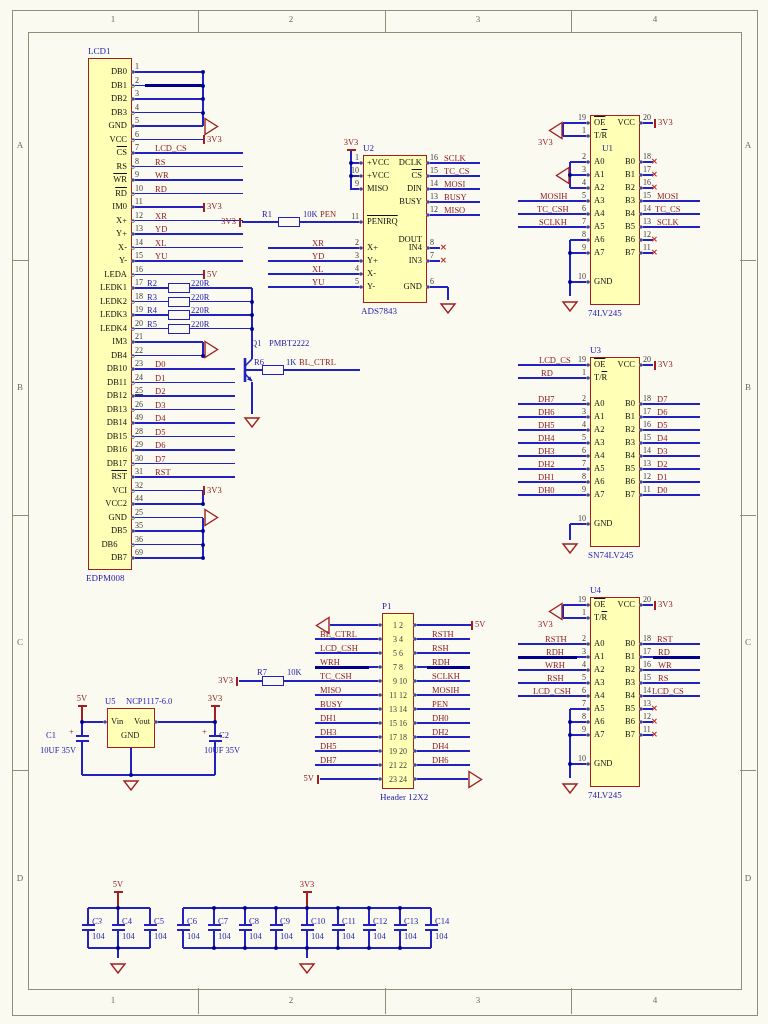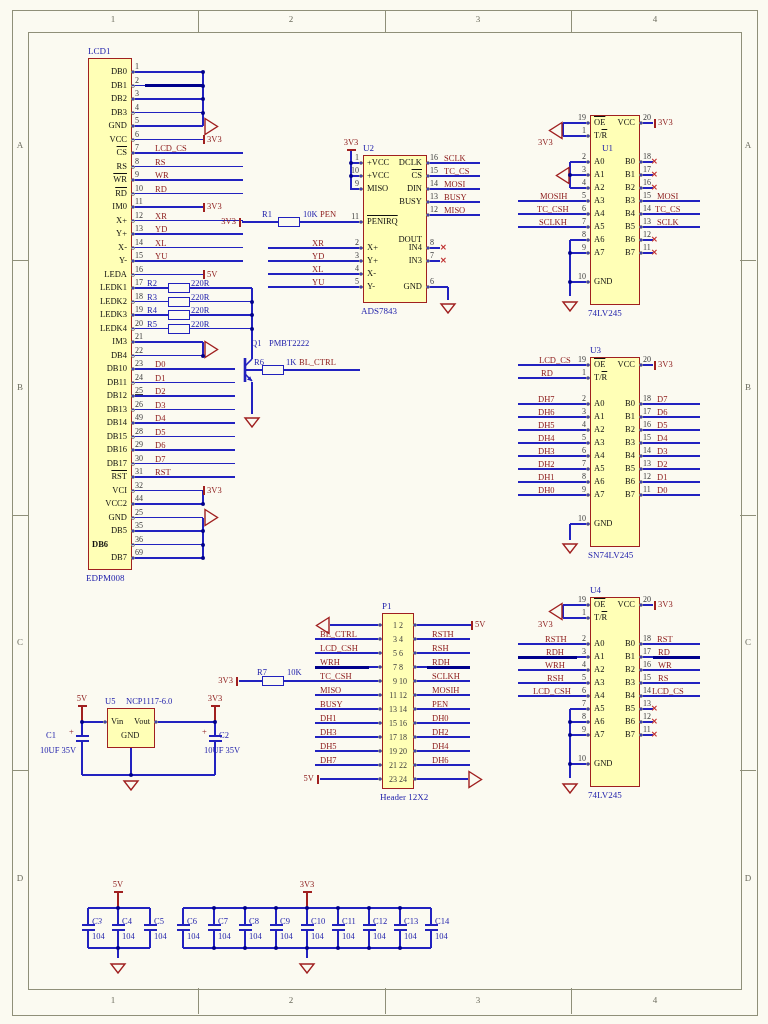--- a/index.html
+++ b/index.html
@@ -440,21 +440,21 @@
     <div class="pincirc" style="left: 131px; top: 515.5px;"></div>
     <div class="lab-n" style="left: 135px; top: 507.5px;"><span>25</span></div>
     <div class="pname" style="left: 92px; top: 512.5px; width: 35px; text-align: right;"><span>GND</span></div>
     <div class="w" style="left: 132px; top: 530.2px; width: 13px; height: 1.6px;"></div>
     <div class="pincirc" style="left: 131px; top: 529px;"></div>
     <div class="lab-n" style="left: 135px; top: 521px;"><span>35</span></div>
     <div class="pname" style="left: 92px; top: 526px; width: 35px; text-align: right;"><span>DB5</span></div>
     <div class="w" style="left: 132px; top: 543.7px; width: 13px; height: 1.6px;"></div>
     <div class="pincirc" style="left: 131px; top: 542.5px;"></div>
     <div class="lab-n" style="left: 135px; top: 534.5px;"><span>36</span></div>
-    <div class="pname" style="left: 92px; top: 539.5px; width: 35px; text-align: left; font-weight: bold;"><span>DB6</span></div>
+    <div class="pname" style="left: 92px; top: 539.5px; width: 35px; text-align: center;"><span>DB6</span></div>
     <div class="w" style="left: 132px; top: 557.2px; width: 13px; height: 1.6px;"></div>
     <div class="pincirc" style="left: 131px; top: 556px;"></div>
     <div class="lab-n" style="left: 135px; top: 548px;"><span>69</span></div>
     <div class="pname" style="left: 92px; top: 553px; width: 35px; text-align: right;"><span>DB7</span></div>
     <div class="chip" style="left: 363px; top: 155px; width: 64px; height: 148px;"></div>
     <div class="ctitle" style="left: 363px; top: 143px;"><span>U2</span></div>
     <div class="ctitle" style="left: 361px; top: 306px;"><span>ADS7843</span></div>
     <div class="w" style="left: 350px; top: 162.2px; width: 13px; height: 1.6px;"></div>
     <div class="pincirc" style="left: 359px; top: 161px;"></div>
     <div class="lab-n" style="left: 339px; top: 153px; width: 20px; text-align: right;"><span>1</span></div>

